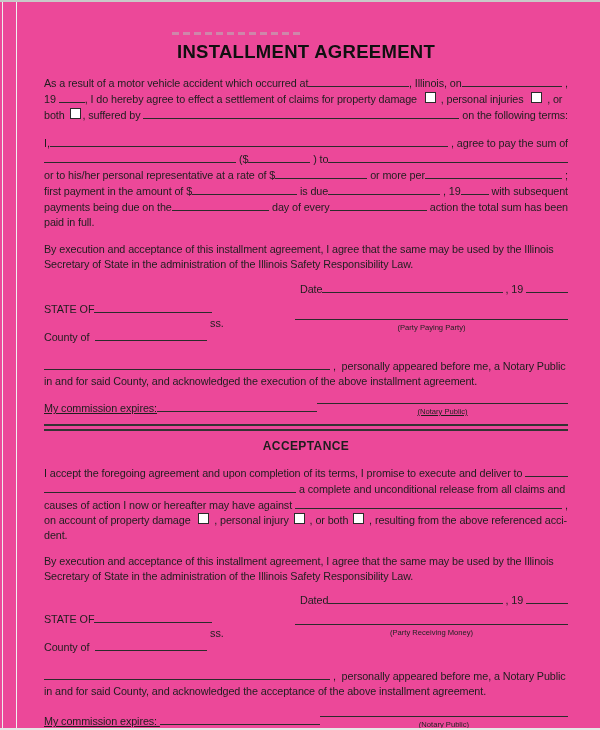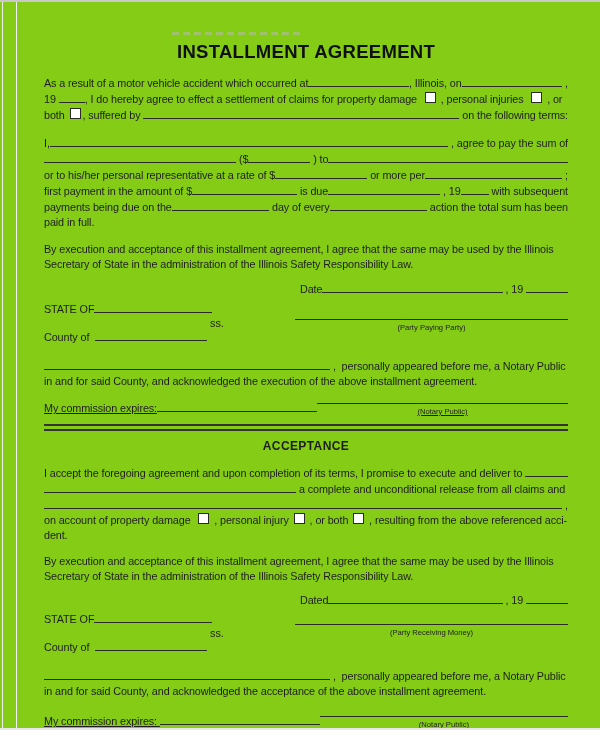--- a/index.html
+++ b/index.html
@@ -1,18 +1,18 @@
 <!DOCTYPE html>
 <html><head>
 <meta charset="utf-8">
 <style>
   html,body{margin:0;padding:0;background:#ffffff;}
   body{width:600px;height:730px;font-family:"Liberation Sans",sans-serif;color:#1e1e1e;}
   .page{position:relative;width:600px;height:730px;box-sizing:border-box;
-        border-top:2px solid #c9c9c9;padding:28px 32px 0 44px;background:#84cc16;overflow:hidden;}
+        border-top:2px solid #c9c9c9;padding:28px 32px 0 44px;background:#ec4899;overflow:hidden;}
   .edge-left{position:absolute;left:16px;top:0;bottom:0;width:1px;background:#f1f1f1;}
   .edge-left2{position:absolute;left:2px;top:0;bottom:0;width:1px;background:#ededed;}
   .edge-bottom{position:absolute;left:0;right:0;bottom:0;height:2px;background:#e7e7e7;}
 
   .smudge{height:3px;width:128px;margin:2px 0 0 128px;
           background:repeating-linear-gradient(90deg,#b9b9b9 0 7px,transparent 7px 11px);
           opacity:.55;filter:blur(.5px);}
 
   .title{text-align:center;font-weight:bold;font-size:18.5px;letter-spacing:.3px;
          margin-top:6px;color:#101010;}
@@ -188,20 +188,21 @@
   <div class="sec-acc">
     <div class="form-line">
         <span class="t">I accept the foregoing agreement and upon completion of its terms, I promise to execute and deliver to </span>
         <span class="blank fill"></span>
       </div>
     <div class="form-line">
         <span class="blank" style="width: 252px;"></span>
         <span class="t"> a complete and unconditional release from all claims and</span>
       </div>
     <div class="form-line">
+        <span class="t">causes of action I now or hereafter may have against </span>
         <span class="blank fill"></span>
         <span class="t"> ,</span>
       </div>
     <div class="form-line">
         <span class="t">on account of property damage  </span>
         <span class="cb"></span>
         <span class="t"> , personal injury </span>
         <span class="cb"></span>
         <span class="t"> , or both </span>
         <span class="cb"></span>

